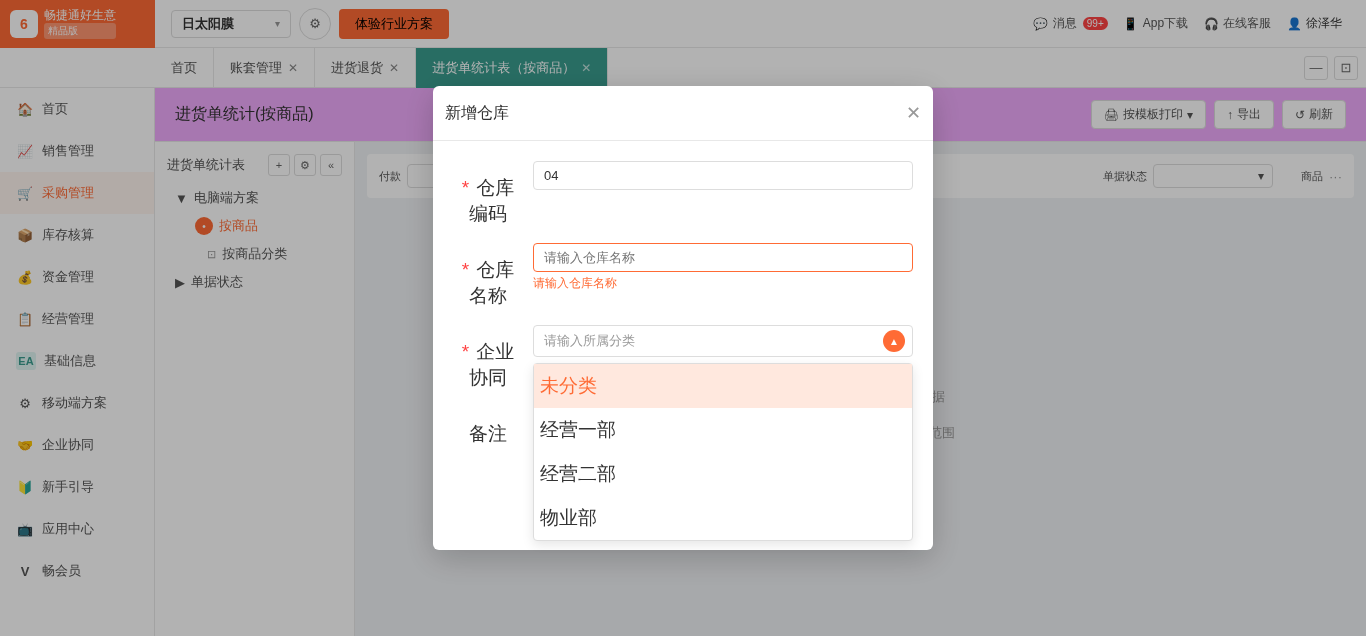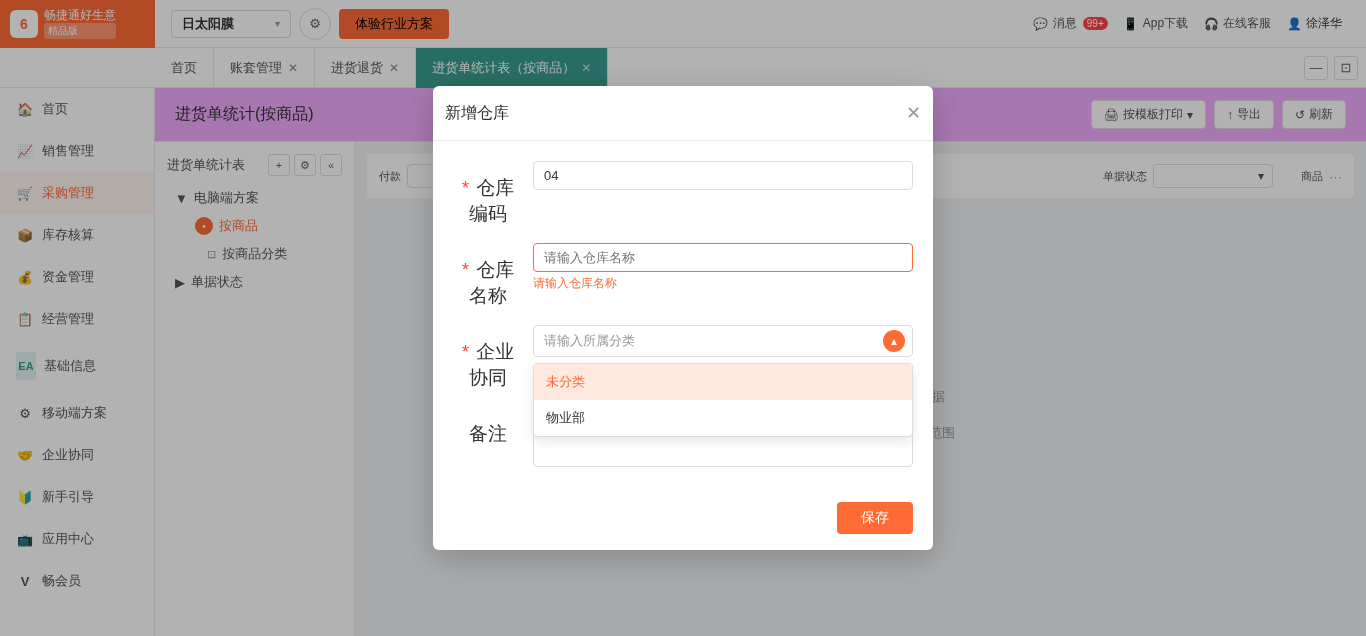--- a/index.html
+++ b/index.html
@@ -191,21 +191,21 @@
       display: flex; align-items: center; justify-content: center; cursor: pointer;
     }
     .cat-chevron-icon { color: #fff; font-size: 10px; }
 
     .dropdown-list {
       position: absolute; top: 38px; left: 0; right: 0;
       background: #fff; border: 1px solid #ddd; border-radius: 4px;
       box-shadow: 0 4px 12px rgba(0,0,0,0.1); z-index: 200;
     }
     .dropdown-item {
-      padding: 9px 12px; cursor: pointer; color: #333; font-size: 13px;
+      padding: 9px 6px; cursor: pointer; color: #333; font-size: 19px;
     }
     .dropdown-item.highlighted { background: #ffe8de; color: #ff6b35; }
 
     .textarea-input {
       width: 100%; border: 1px solid #ddd; border-radius: 4px;
       padding: 6px 10px; font-size: 13px; color: #333; outline: none;
       resize: none; height: 60px;
     }
 
     .modal-footer {
@@ -308,21 +308,21 @@
     </div>
     <div class="sidebar-item">
       <span class="s-icon">💰</span>
       <span>资金管理</span>
     </div>
     <div class="sidebar-item">
       <span class="s-icon">📋</span>
       <span>经营管理</span>
     </div>
     <div class="sidebar-item">
-      <span class="s-icon" style="font-size:11px;font-weight:bold;color:#3a9d8f;background:#e0f5f2;border-radius:3px;width:20px;height:28px;">EA</span>
+      <span class="s-icon" style="font-size:11px;font-weight:bold;color:#3a9d8f;background:#e0f5f2;border-radius:3px;width:20px;height:18px;">EA</span>
       <span>基础信息</span>
     </div>
     <div class="sidebar-item">
       <span class="s-icon">⚙</span>
       <span>移动端方案</span>
     </div>
     <div class="sidebar-item">
       <span class="s-icon">🤝</span>
       <span>企业协同</span>
     </div>
@@ -471,20 +471,22 @@
         <div class="form-input-wrap cat-select-wrap">
           <div class="cat-select">
             <span style="color:#999;font-size:13px;">请输入所属分类</span>
           </div>
           <div class="cat-chevron">
             <span class="cat-chevron-icon">▲</span>
           </div>
 
           <div class="dropdown-list">
             <div class="dropdown-item highlighted">未分类</div>
+            <div class="dropdown-item">经营一部</div>
+            <div class="dropdown-item">经营二部</div>
             <div class="dropdown-item">物业部</div>
           </div>
         </div>
       </div>
 
       <div class="form-row">
         <div class="form-label">
           <span>备注</span>
         </div>
         <div class="form-input-wrap">

